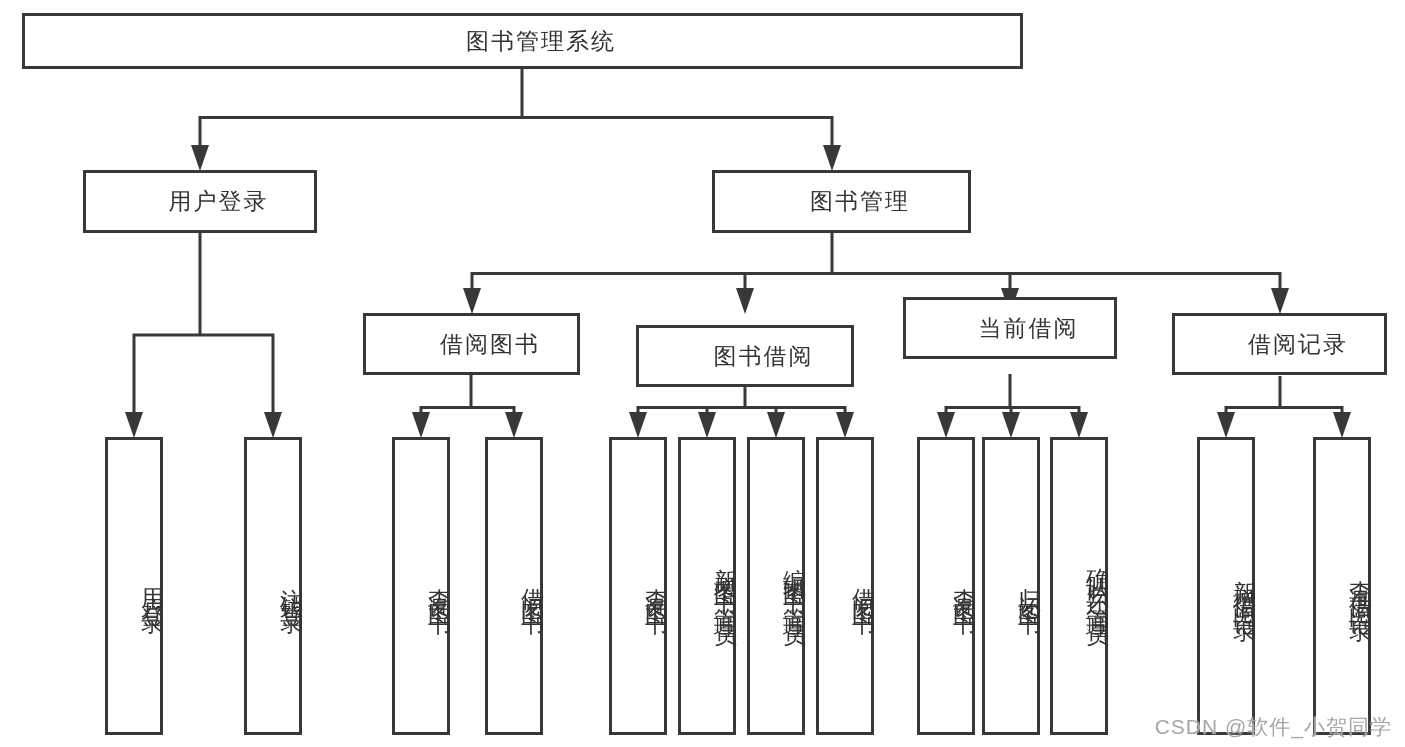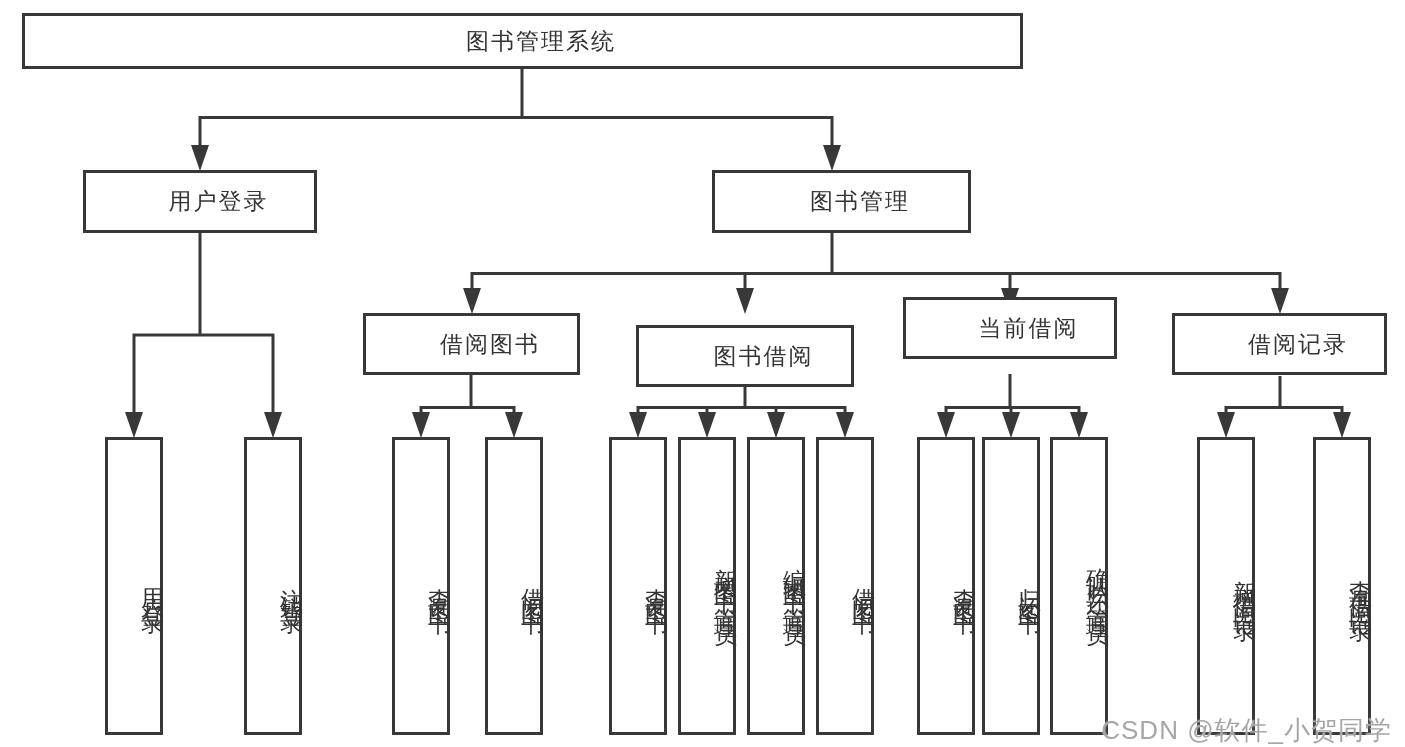--- a/index.html
+++ b/index.html
@@ -34,21 +34,21 @@
   .vbox{
     writing-mode:vertical-rl;
     text-orientation:mixed;
     letter-spacing:8px;
     line-height:1;
     text-align:center;
   }
   .watermark{
     position:absolute;z-index:5;
     right:13px;top:713px;
-    font-size:26px;
+    font-size:21px;
     letter-spacing:1px;
     color:var(--wm);
     white-space:nowrap;
     text-shadow:0 0 2px rgba(255,255,255,.8);
   }
 </style>
 </head>
 <body>
 
 <div id="canvas">

